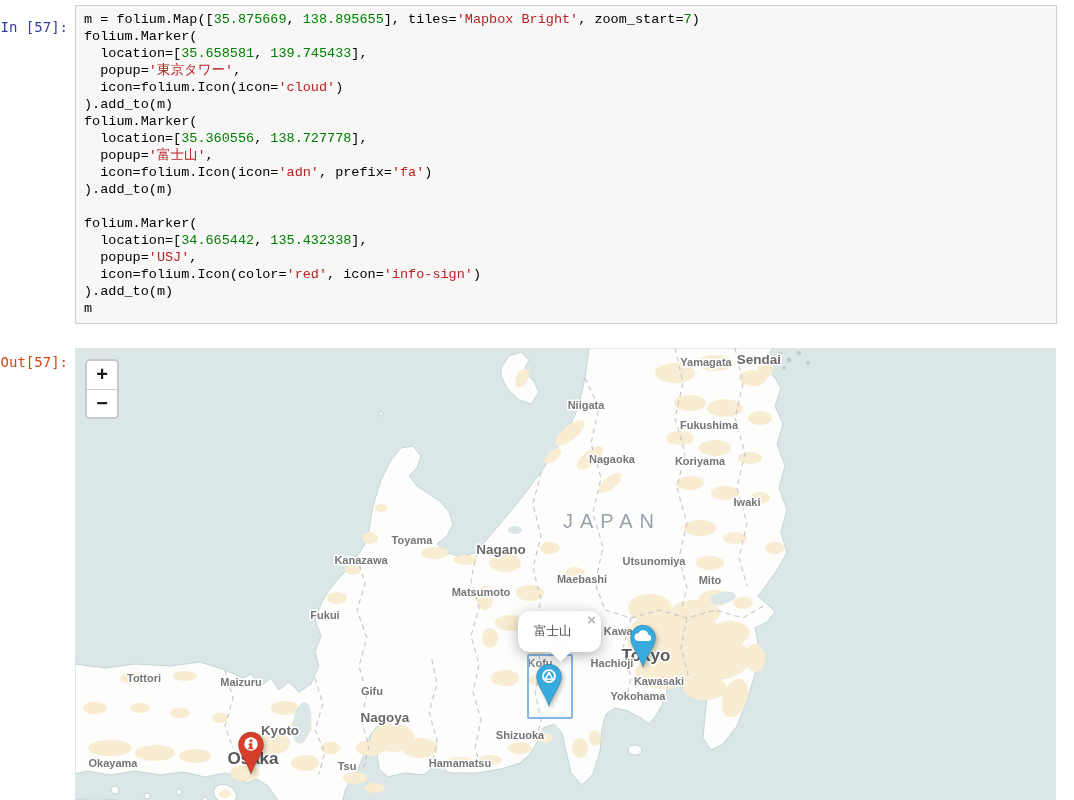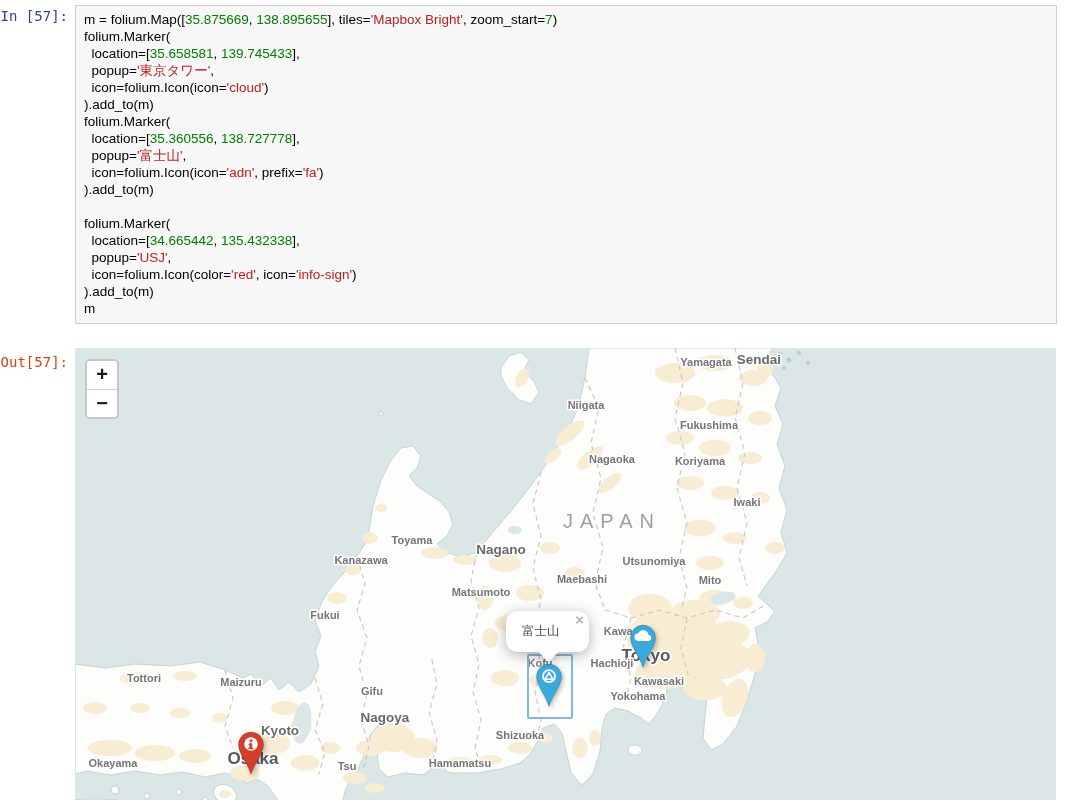--- a/index.html
+++ b/index.html
@@ -6,29 +6,29 @@
   html,body { margin:0; padding:0; background:#fff; }
   body {
     width:1074px; height:800px; overflow:hidden;
     font-family:"Liberation Sans", sans-serif;
   }
   .cell-row { display:flex; align-items:flex-start; }
   .prompt-col {
     flex:0 0 75px; width:75px; text-align:right; padding-right:7px;
     font-family:"DejaVu Sans Mono", monospace; font-size:14px; line-height:17px;
   }
-  .in-prompt  { color:#303f9f; padding-top:8px; white-space:nowrap; }
+  .in-prompt  { color:#303f9f; padding-top:19px; white-space:nowrap; }
   .out-prompt { color:#d84315; padding-top:6px;  white-space:nowrap; }
   .input-area {
     width:982px; margin-top:5px;
     border:1px solid #cfcfcf; background:#f7f7f7;
     padding:5px 8px 6px 8px; cursor:text;
   }
   .code-pre {
-    margin:0; font-family:Liberation Sans, sans-serif;
+    margin:0; font-family:Liberation Mono, monospace;
     font-size:13.5px; line-height:17px; color:#000; white-space:pre;
   }
   .code-pre .tok-n { color:#008000; }
   .code-pre .tok-s { color:#ba2121; }
   .code-pre .tok-p { color:#000; }
   .out-row { margin-top:24px; }
 
   
   .map {
     position:relative; width:981px; height:458px; overflow:hidden;
@@ -46,21 +46,21 @@
 
   .selection-box {
     position:absolute; left:452px; top:306px; width:46px; height:65px;
     border:2.5px solid #84b7e8; border-radius:2px; background:rgba(255,255,255,0.08);
   }
   .marker { position:absolute; width:30px; height:44px; cursor:pointer;
             filter:drop-shadow(2px 2px 2px rgba(0,0,0,0.25)); }
   .marker svg { display:block; width:30px; height:44px; }
 
   .popup {
-    position:absolute; left:431px; top:263px; width:83px; height:41px;
+    position:absolute; left:443px; top:263px; width:83px; height:41px;
     background:#fff; border-radius:12px;
     box-shadow:0 3px 14px rgba(0,0,0,0.3);
   }
   .popup-text {
     position:absolute; left:16px; top:0; height:41px; line-height:41px;
     font-size:12.5px; color:#4a4a4a; white-space:nowrap;
   }
   .popup-tail {
     position:absolute; left:35px; top:33px; width:15px; height:15px;
     background:#fff; transform:rotate(45deg);

